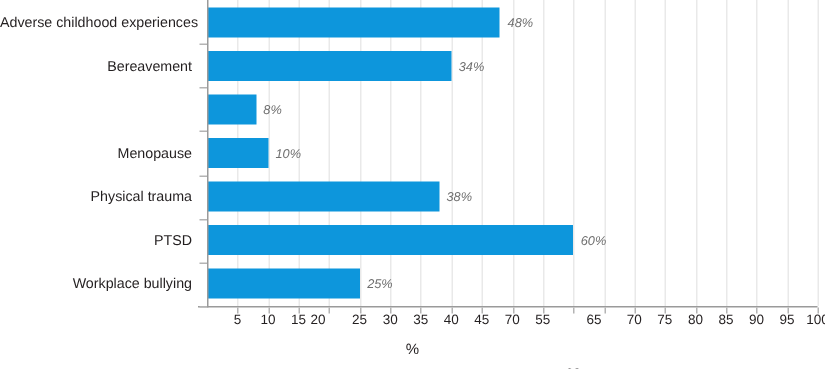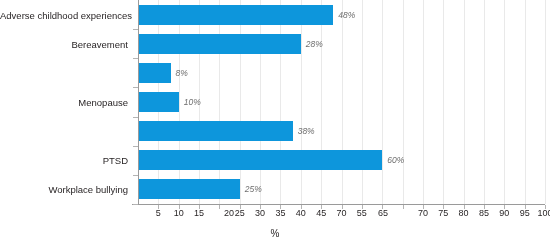--- a/index.html
+++ b/index.html
@@ -127,20 +127,21 @@
 </style>
 </head>
 <body>
 
 <div id="chart-root">
 
   <div class="cat-labels">
       <div class="cat-label" style="top: 9.57143px;">Adverse childhood experiences</div>
       <div class="cat-label" style="top: 38.7143px;">Bereavement</div>
       <div class="cat-label" style="top: 97px;">Menopause</div>
+      <div class="cat-label" style="top: 126.143px;">Physical trauma</div>
       <div class="cat-label" style="top: 155.286px;">PTSD</div>
       <div class="cat-label" style="top: 184.429px;">Workplace bullying</div>
     </div>
 
   <div class="plot">
       <div class="gridline" style="left: 20.35px;"></div>
       <div class="gridline" style="left: 40.7px;"></div>
       <div class="gridline" style="left: 61.05px;"></div>
       <div class="gridline" style="left: 81.4px;"></div>
       <div class="gridline" style="left: 101.75px;"></div>
@@ -155,50 +156,50 @@
       <div class="gridline" style="left: 284.9px;"></div>
       <div class="gridline" style="left: 305.25px;"></div>
       <div class="gridline" style="left: 325.6px;"></div>
       <div class="gridline" style="left: 345.95px;"></div>
       <div class="gridline" style="left: 366.3px;"></div>
       <div class="gridline" style="left: 386.65px;"></div>
       <div class="gridline" style="left: 407px;"></div>
       <div class="bar" style="top: 4.57143px; height: 20px; width: 195.36px; background: rgb(13, 150, 220);"></div>
       <div class="bar-value" style="left: 200.36px; top: 9.57143px;">48%</div>
       <div class="bar" style="top: 33.7143px; height: 20px; width: 162.8px; background: rgb(13, 150, 220);"></div>
-      <div class="bar-value" style="left: 167.8px; top: 38.7143px;">28%</div>
+      <div class="bar-value" style="left: 167.8px; top: 38.7143px;">34%</div>
       <div class="bar" style="top: 62.8571px; height: 20px; width: 32.56px; background: rgb(13, 150, 220);"></div>
       <div class="bar-value" style="left: 37.56px; top: 67.8571px;">8%</div>
       <div class="bar" style="top: 92px; height: 20px; width: 40.7px; background: rgb(13, 150, 220);"></div>
       <div class="bar-value" style="left: 45.7px; top: 97px;">10%</div>
       <div class="bar" style="top: 121.143px; height: 20px; width: 154.66px; background: rgb(13, 150, 220);"></div>
       <div class="bar-value" style="left: 159.66px; top: 126.143px;">38%</div>
       <div class="bar" style="top: 150.286px; height: 20px; width: 244.2px; background: rgb(13, 150, 220);"></div>
       <div class="bar-value" style="left: 249.2px; top: 155.286px;">60%</div>
       <div class="bar" style="top: 179.429px; height: 20px; width: 101.75px; background: rgb(13, 150, 220);"></div>
       <div class="bar-value" style="left: 106.75px; top: 184.429px;">25%</div>
     </div>
 
   <div class="axis-y-line"></div>
   <div class="axis-x-line"></div>
 
   <div class="xlabels">
       <div class="xlabel" style="left: 158.35px;">5</div>
       <div class="xlabel" style="left: 178.7px;">10</div>
       <div class="xlabel" style="left: 199.05px;">15</div>
-      <div class="xlabel" style="left: 229px; text-align: right;">20</div>
+      <div class="xlabel" style="left: 212px; text-align: right;">20</div>
       <div class="xlabel" style="left: 239.75px; text-align: center;">25</div>
       <div class="xlabel" style="left: 260.1px;">30</div>
       <div class="xlabel" style="left: 280.45px;">35</div>
       <div class="xlabel" style="left: 300.8px;">40</div>
       <div class="xlabel" style="left: 321.15px;">45</div>
       <div class="xlabel" style="left: 341.5px;">70</div>
       <div class="xlabel" style="left: 361.85px;">55</div>
       <div class="xlabel" style="left: 382.2px; margin-top: 36px;">60</div>
-      <div class="xlabel" style="left: 383px;">65</div>
+      <div class="xlabel" style="left: 396px;">65</div>
       <div class="xlabel" style="left: 422.9px;">70</div>
       <div class="xlabel" style="left: 443.25px;">75</div>
       <div class="xlabel" style="left: 463.6px;">80</div>
       <div class="xlabel" style="left: 483.95px;">85</div>
       <div class="xlabel" style="left: 504.3px; text-align: right;">90</div>
       <div class="xlabel" style="left: 524.65px;">95</div>
       <div class="xlabel" style="left: 545px;">100</div>
     </div>
 
   <div class="axis-title">%</div>

